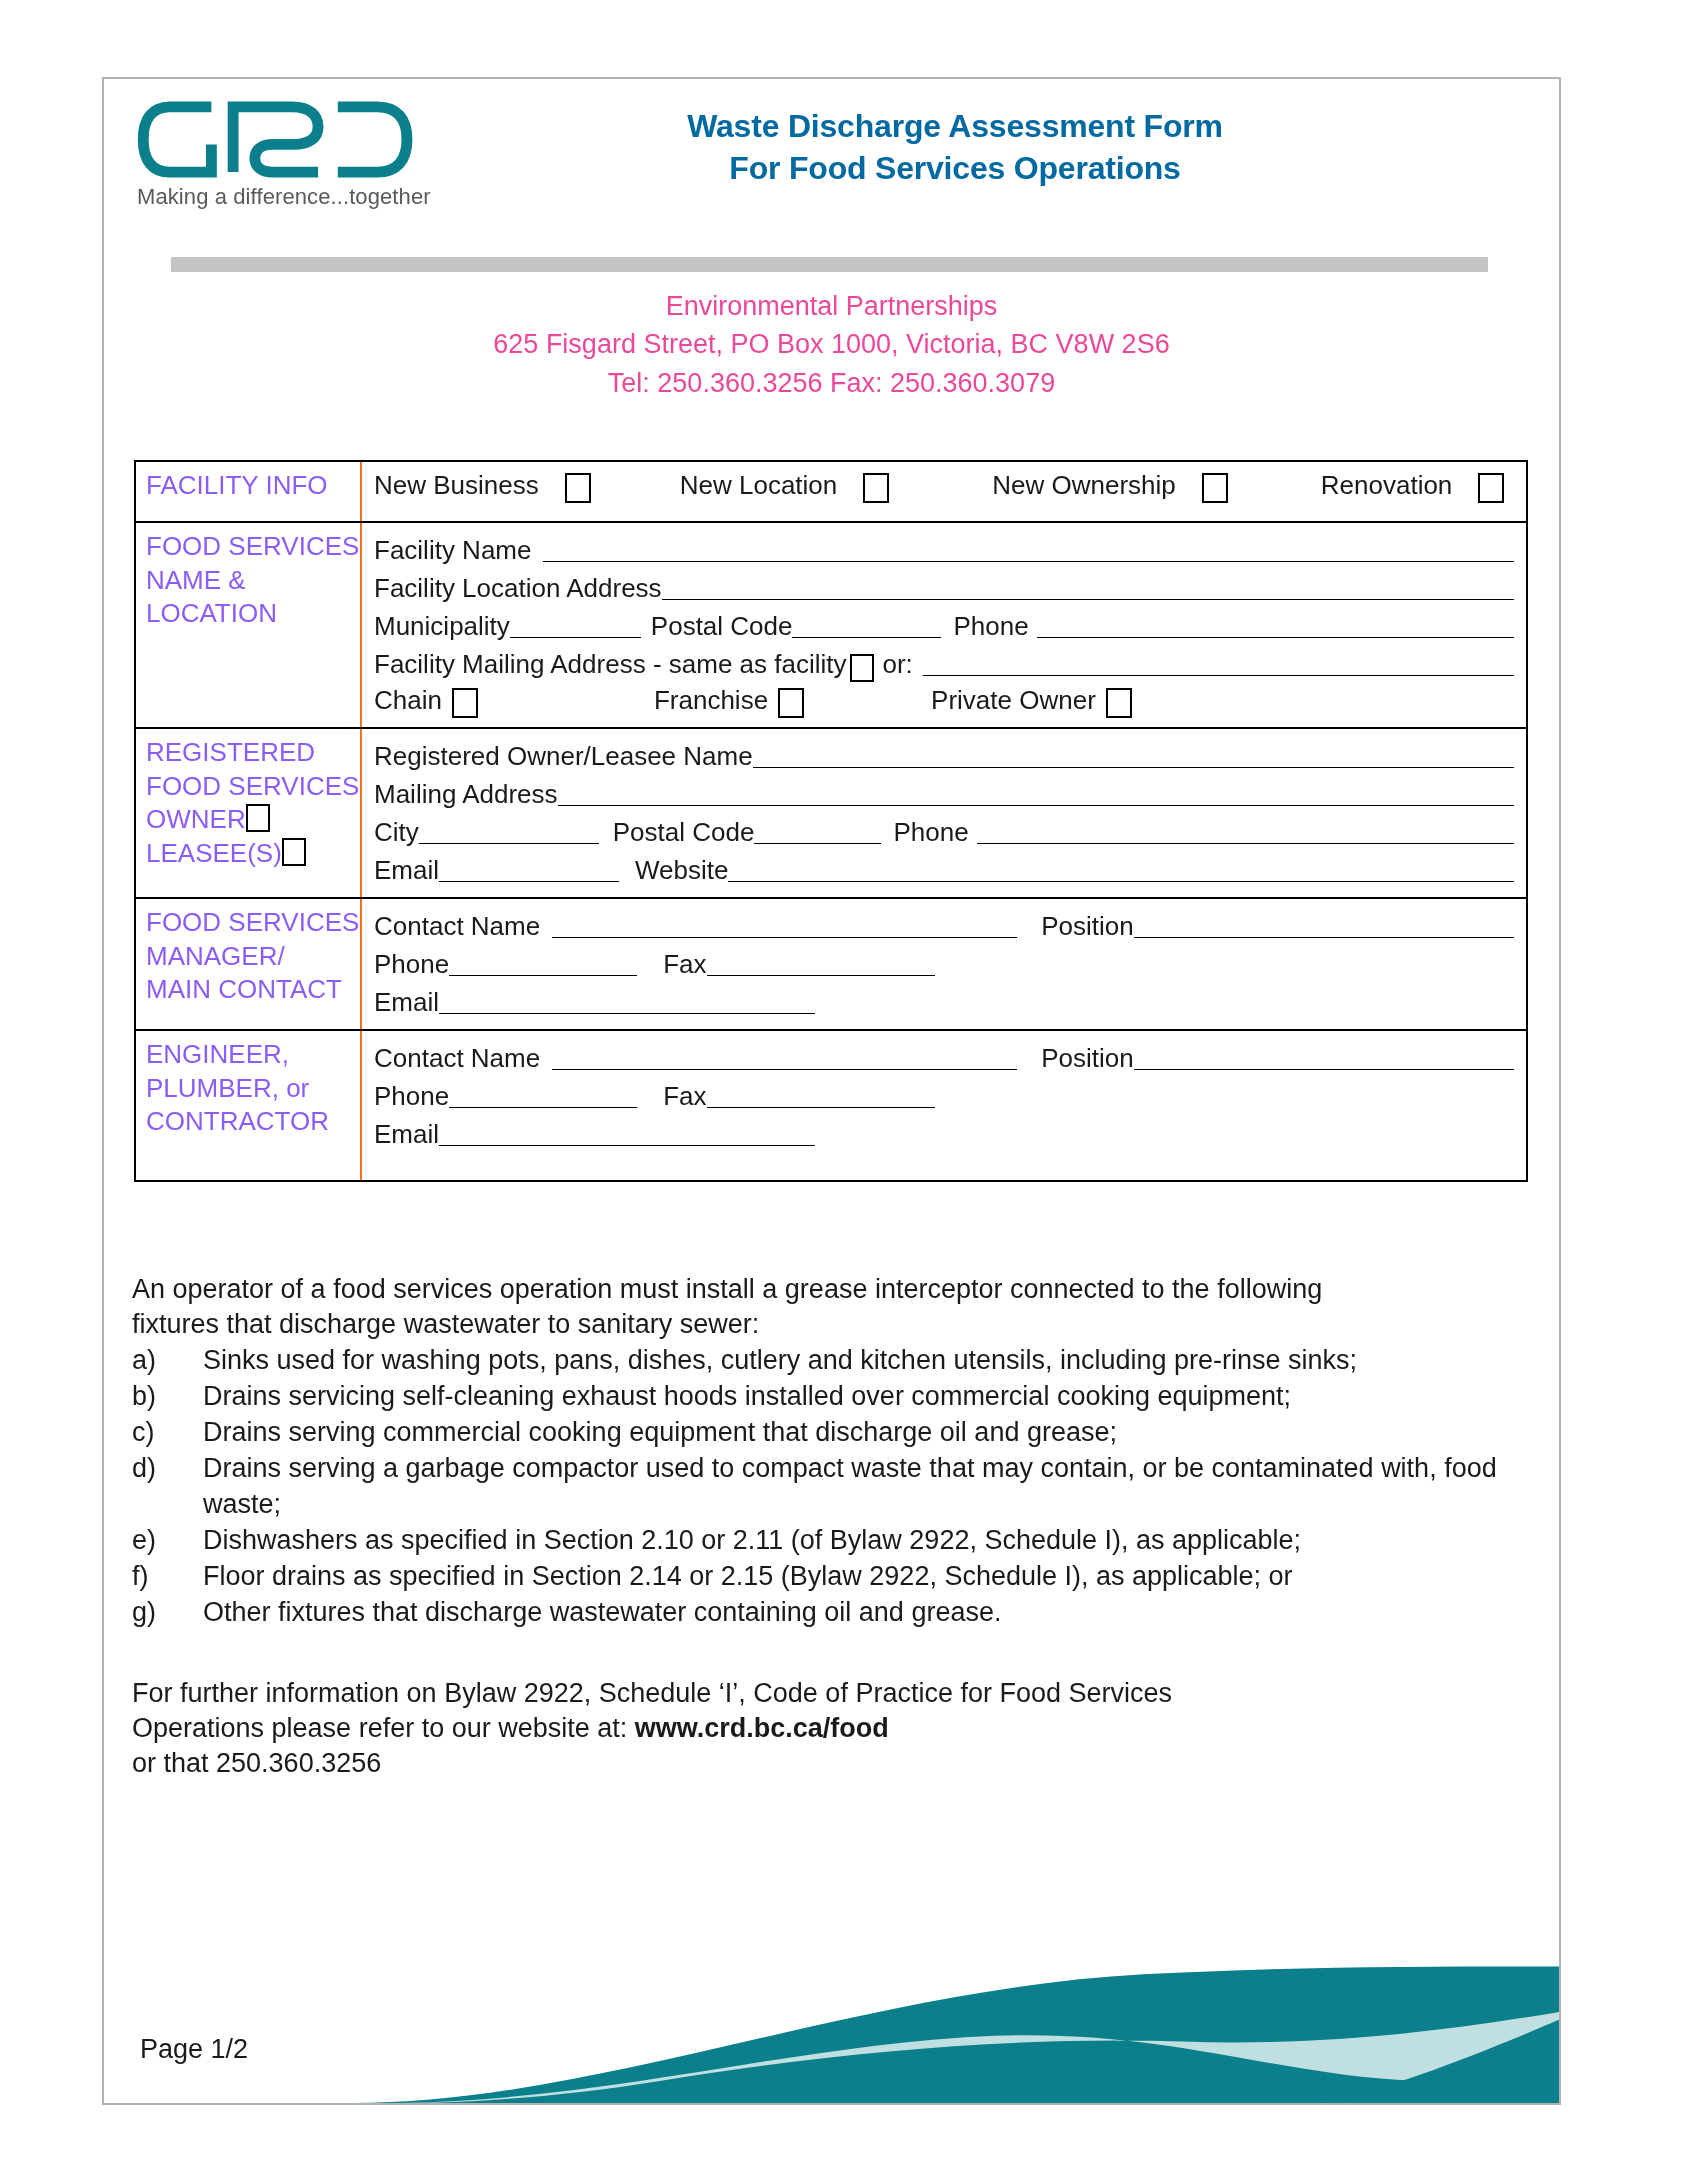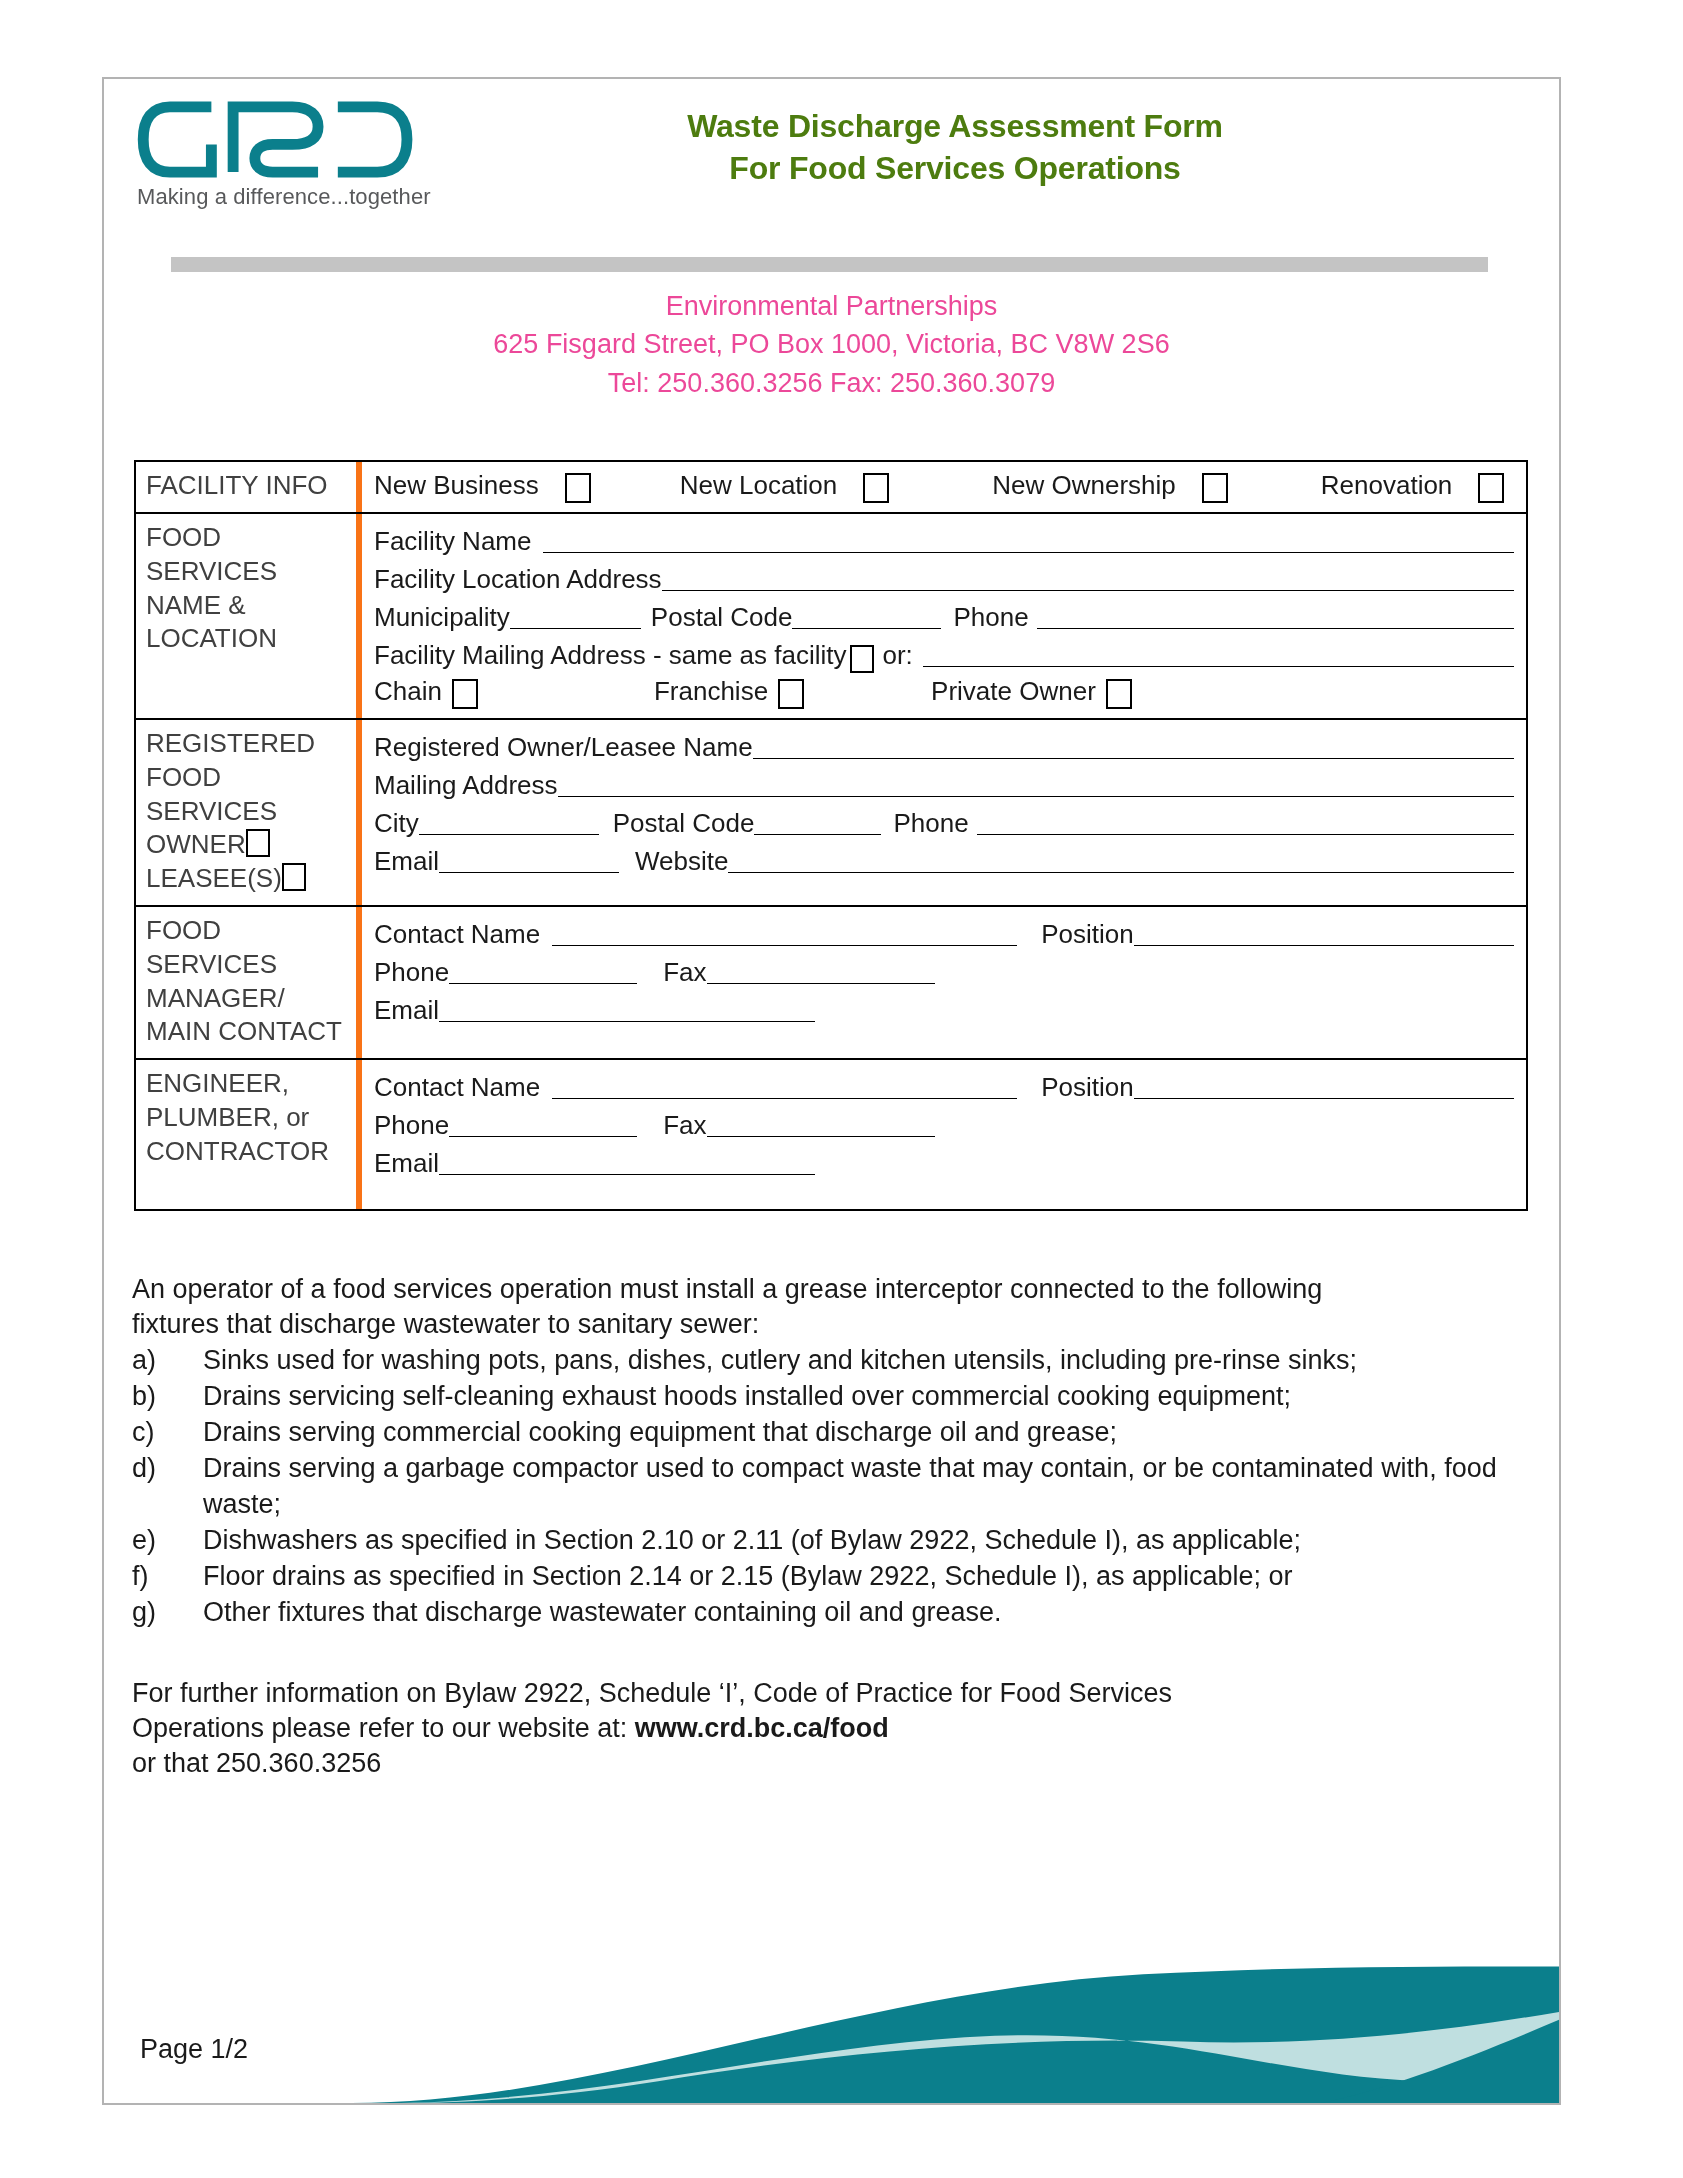--- a/index.html
+++ b/index.html
@@ -54,21 +54,21 @@
     left: 356px;
     top: 26px;
     width: 990px;
     text-align: center;
   }
   .title-line {
     font-size: 32px;
     font-weight: bold;
     letter-spacing: -0.2px;
     line-height: 1.32;
-    color: #4d7c0f;
+    color: #0369a1;
     white-space: nowrap;
   }
 
   .gray-bar {
     position: absolute;
     left: 67px;
     top: 178px;
     width: 1317px;
     height: 15px;
     background: #c4c4c4;
@@ -97,26 +97,26 @@
     border-collapse: collapse;
   }
   .form-row {
     display: flex;
     border-bottom: 2px solid #000;
   }
   .form-row:last-child { border-bottom: none; }
   .row-label {
     width: 226px;
     flex: 0 0 226px;
-    border-right: 6px solid #f97316;
-    box-sizing: border-box;
-    padding: 7px 0 9px 10px;
+    border-right: 2px solid #f97316;
+    box-sizing: border-box;
+    padding: 7px 0 18px 10px;
     font-size: 26px;
     line-height: 1.30;
-    color: #404040;
+    color: #8b5cf6;
   }
   .row-body {
     flex: 1 1 auto;
     box-sizing: border-box;
     padding: 7px 12px 9px 12px;
     font-size: 26px;
     line-height: 1.30;
     color: #1a1a1a;
   }
   .fld-line {

